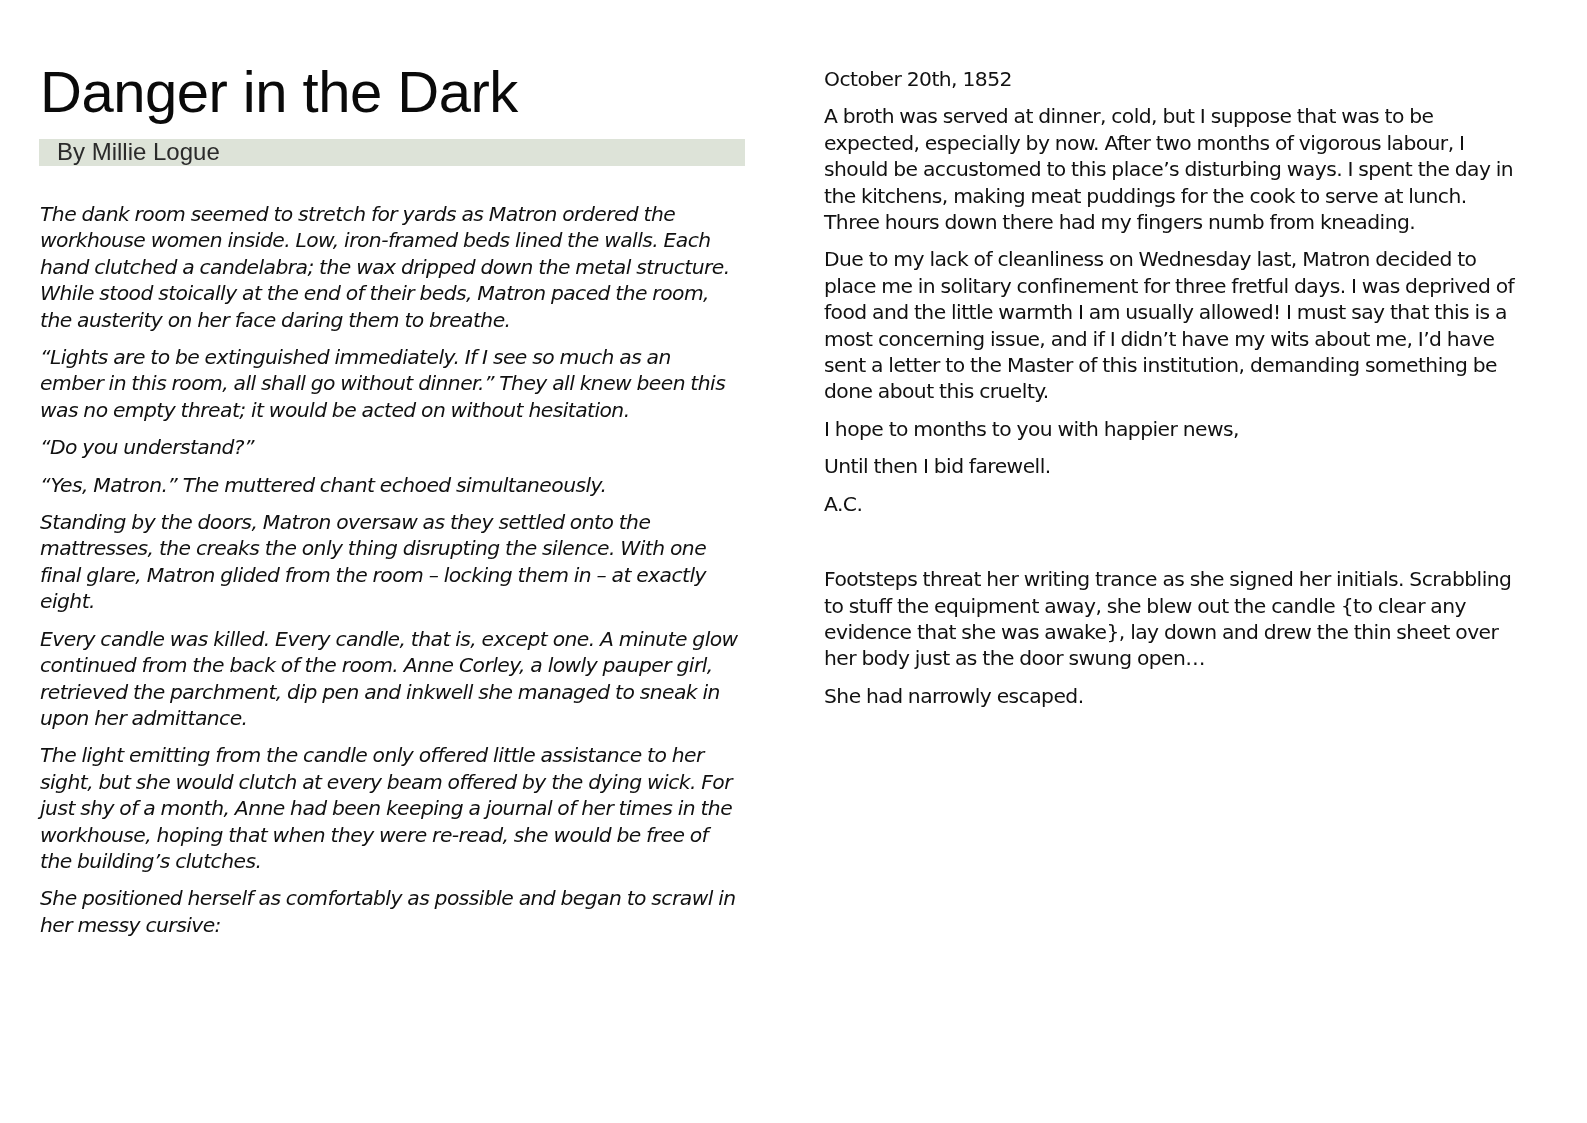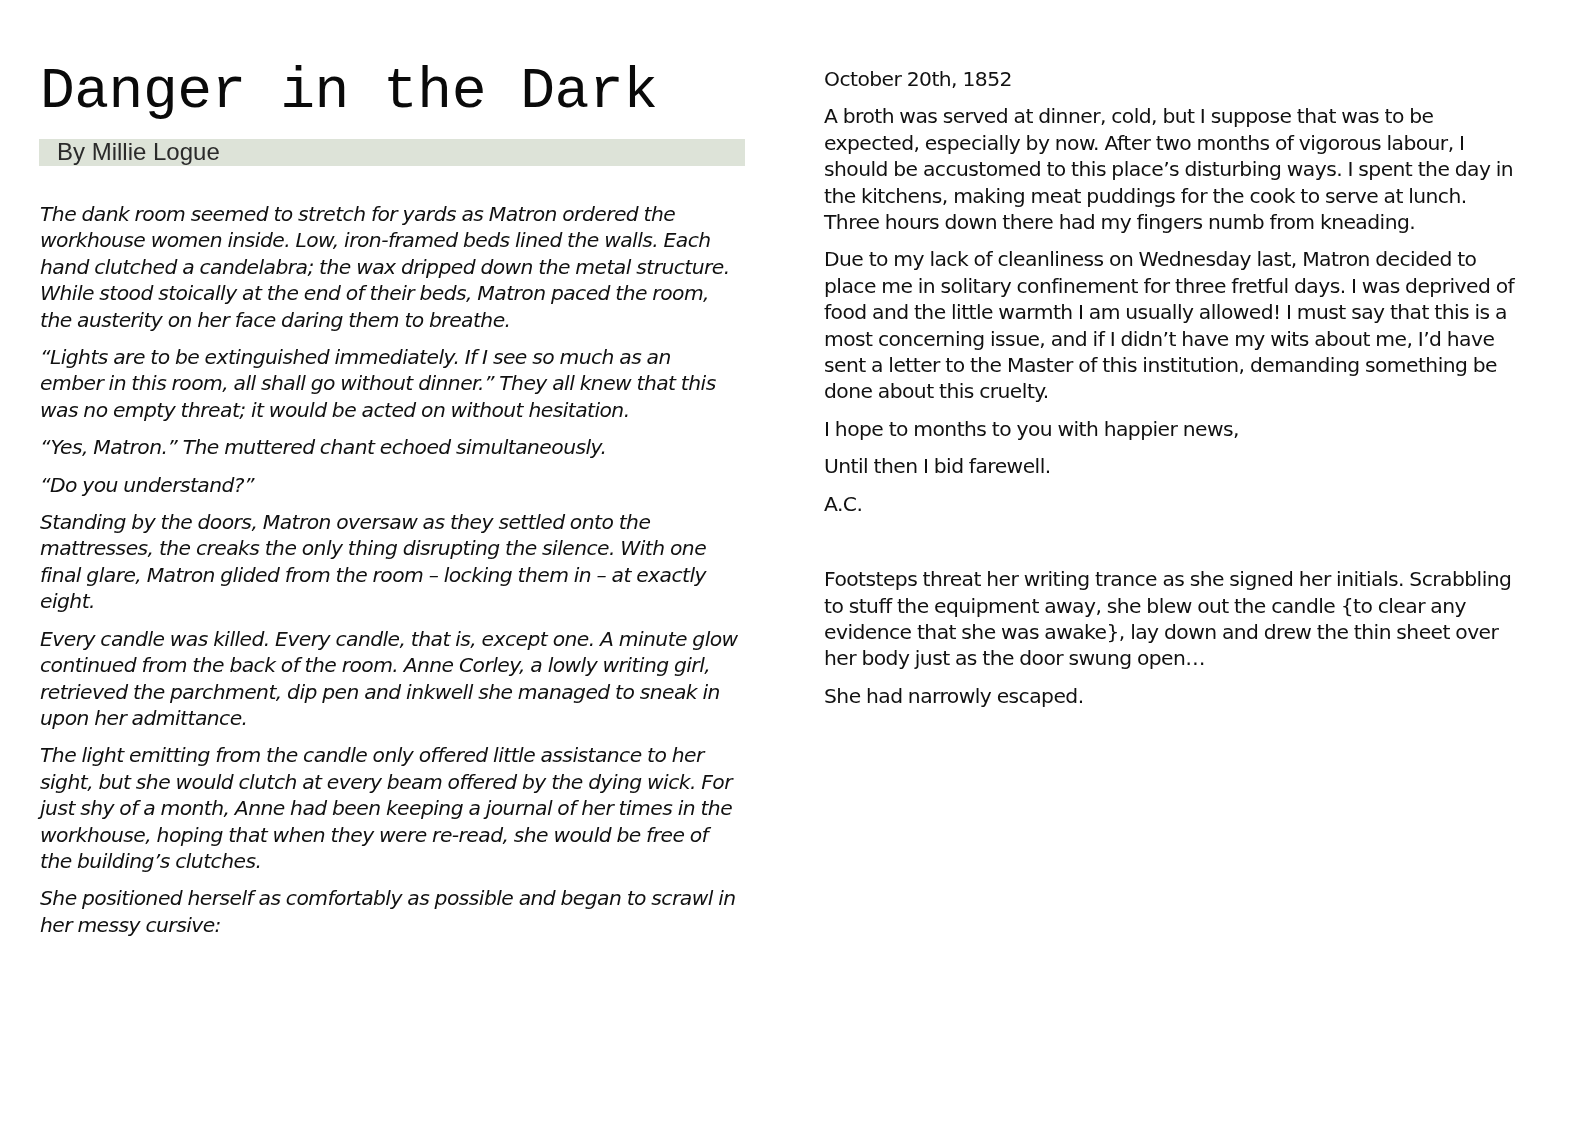--- a/index.html
+++ b/index.html
@@ -26,21 +26,21 @@
       top: 56px;
       width: 706px;
     }
     .col-right {
       position: absolute;
       left: 824px;
       top: 66px;
       width: 710px;
     }
     .title {
-      font-family: Liberation Mono, monospace;
+      font-family: Liberation Sans, sans-serif;
       font-weight: 400;
       font-size: 58px;
       line-height: 72px;
       margin: 0;
       letter-spacing: -0.5px;
       color: #0a0a0a;
     }
     .byline {
       margin-top: 11px;
       margin-left: -1px;
@@ -75,25 +75,25 @@
 <body>
 
 <div class="page">
 
   <div class="col-left">
     <h1 class="title">Danger in the Dark</h1>
     <div class="byline">By Millie Logue</div>
 
     <div class="story">
       <p class="para">The dank room seemed to stretch for yards as Matron ordered the workhouse women inside. Low, iron-framed beds lined the walls. Each hand clutched a candelabra; the wax dripped down the metal structure. While stood stoically at the end of their beds, Matron paced the room, the austerity on her face daring them to breathe.</p>
-      <p class="para">“Lights are to be extinguished immediately. If I see so much as an ember in this room, all shall go without dinner.” They all knew that this was no empty threat; it would be acted on without hesitation.</p>
+      <p class="para">“Lights are to be extinguished immediately. If I see so much as an ember in this room, all shall go without dinner.” They all knew been this was no empty threat; it would be acted on without hesitation.</p>
+      <p class="para">“Do you understand?”</p>
       <p class="para">“Yes, Matron.” The muttered chant echoed simultaneously.</p>
-      <p class="para">“Do you understand?”</p>
       <p class="para">Standing by the doors, Matron oversaw as they settled onto the mattresses, the creaks the only thing disrupting the silence. With one final glare, Matron glided from the room – locking them in – at exactly eight.</p>
-      <p class="para">Every candle was killed. Every candle, that is, except one. A minute glow continued from the back of the room. Anne Corley, a lowly writing girl, retrieved the parchment, dip pen and inkwell she managed to sneak in upon her admittance.</p>
+      <p class="para">Every candle was killed. Every candle, that is, except one. A minute glow continued from the back of the room. Anne Corley, a lowly pauper girl, retrieved the parchment, dip pen and inkwell she managed to sneak in upon her admittance.</p>
       <p class="para">The light emitting from the candle only offered little assistance to her sight, but she would clutch at every beam offered by the dying wick. For just shy of a month, Anne had been keeping a journal of her times in the workhouse, hoping that when they were re-read, she would be free of the building’s clutches.</p>
       <p class="para">She positioned herself as comfortably as possible and began to scrawl in her messy cursive:</p>
     </div>
   </div>
 
   <div class="col-right">
     <div>
       <p class="para">October 20th, 1852</p>
       <p class="para">A broth was served at dinner, cold, but I suppose that was to be expected, especially by now. After two months of vigorous labour, I should be accustomed to this place’s disturbing ways. I spent the day in the kitchens, making meat puddings for the cook to serve at lunch. Three hours down there had my fingers numb from kneading.</p>
       <p class="para">Due to my lack of cleanliness on Wednesday last, Matron decided to place me in solitary confinement for three fretful days. I was deprived of food and the little warmth I am usually allowed! I must say that this is a most concerning issue, and if I didn’t have my wits about me, I’d have sent a letter to the Master of this institution, demanding something be done about this cruelty.</p>

